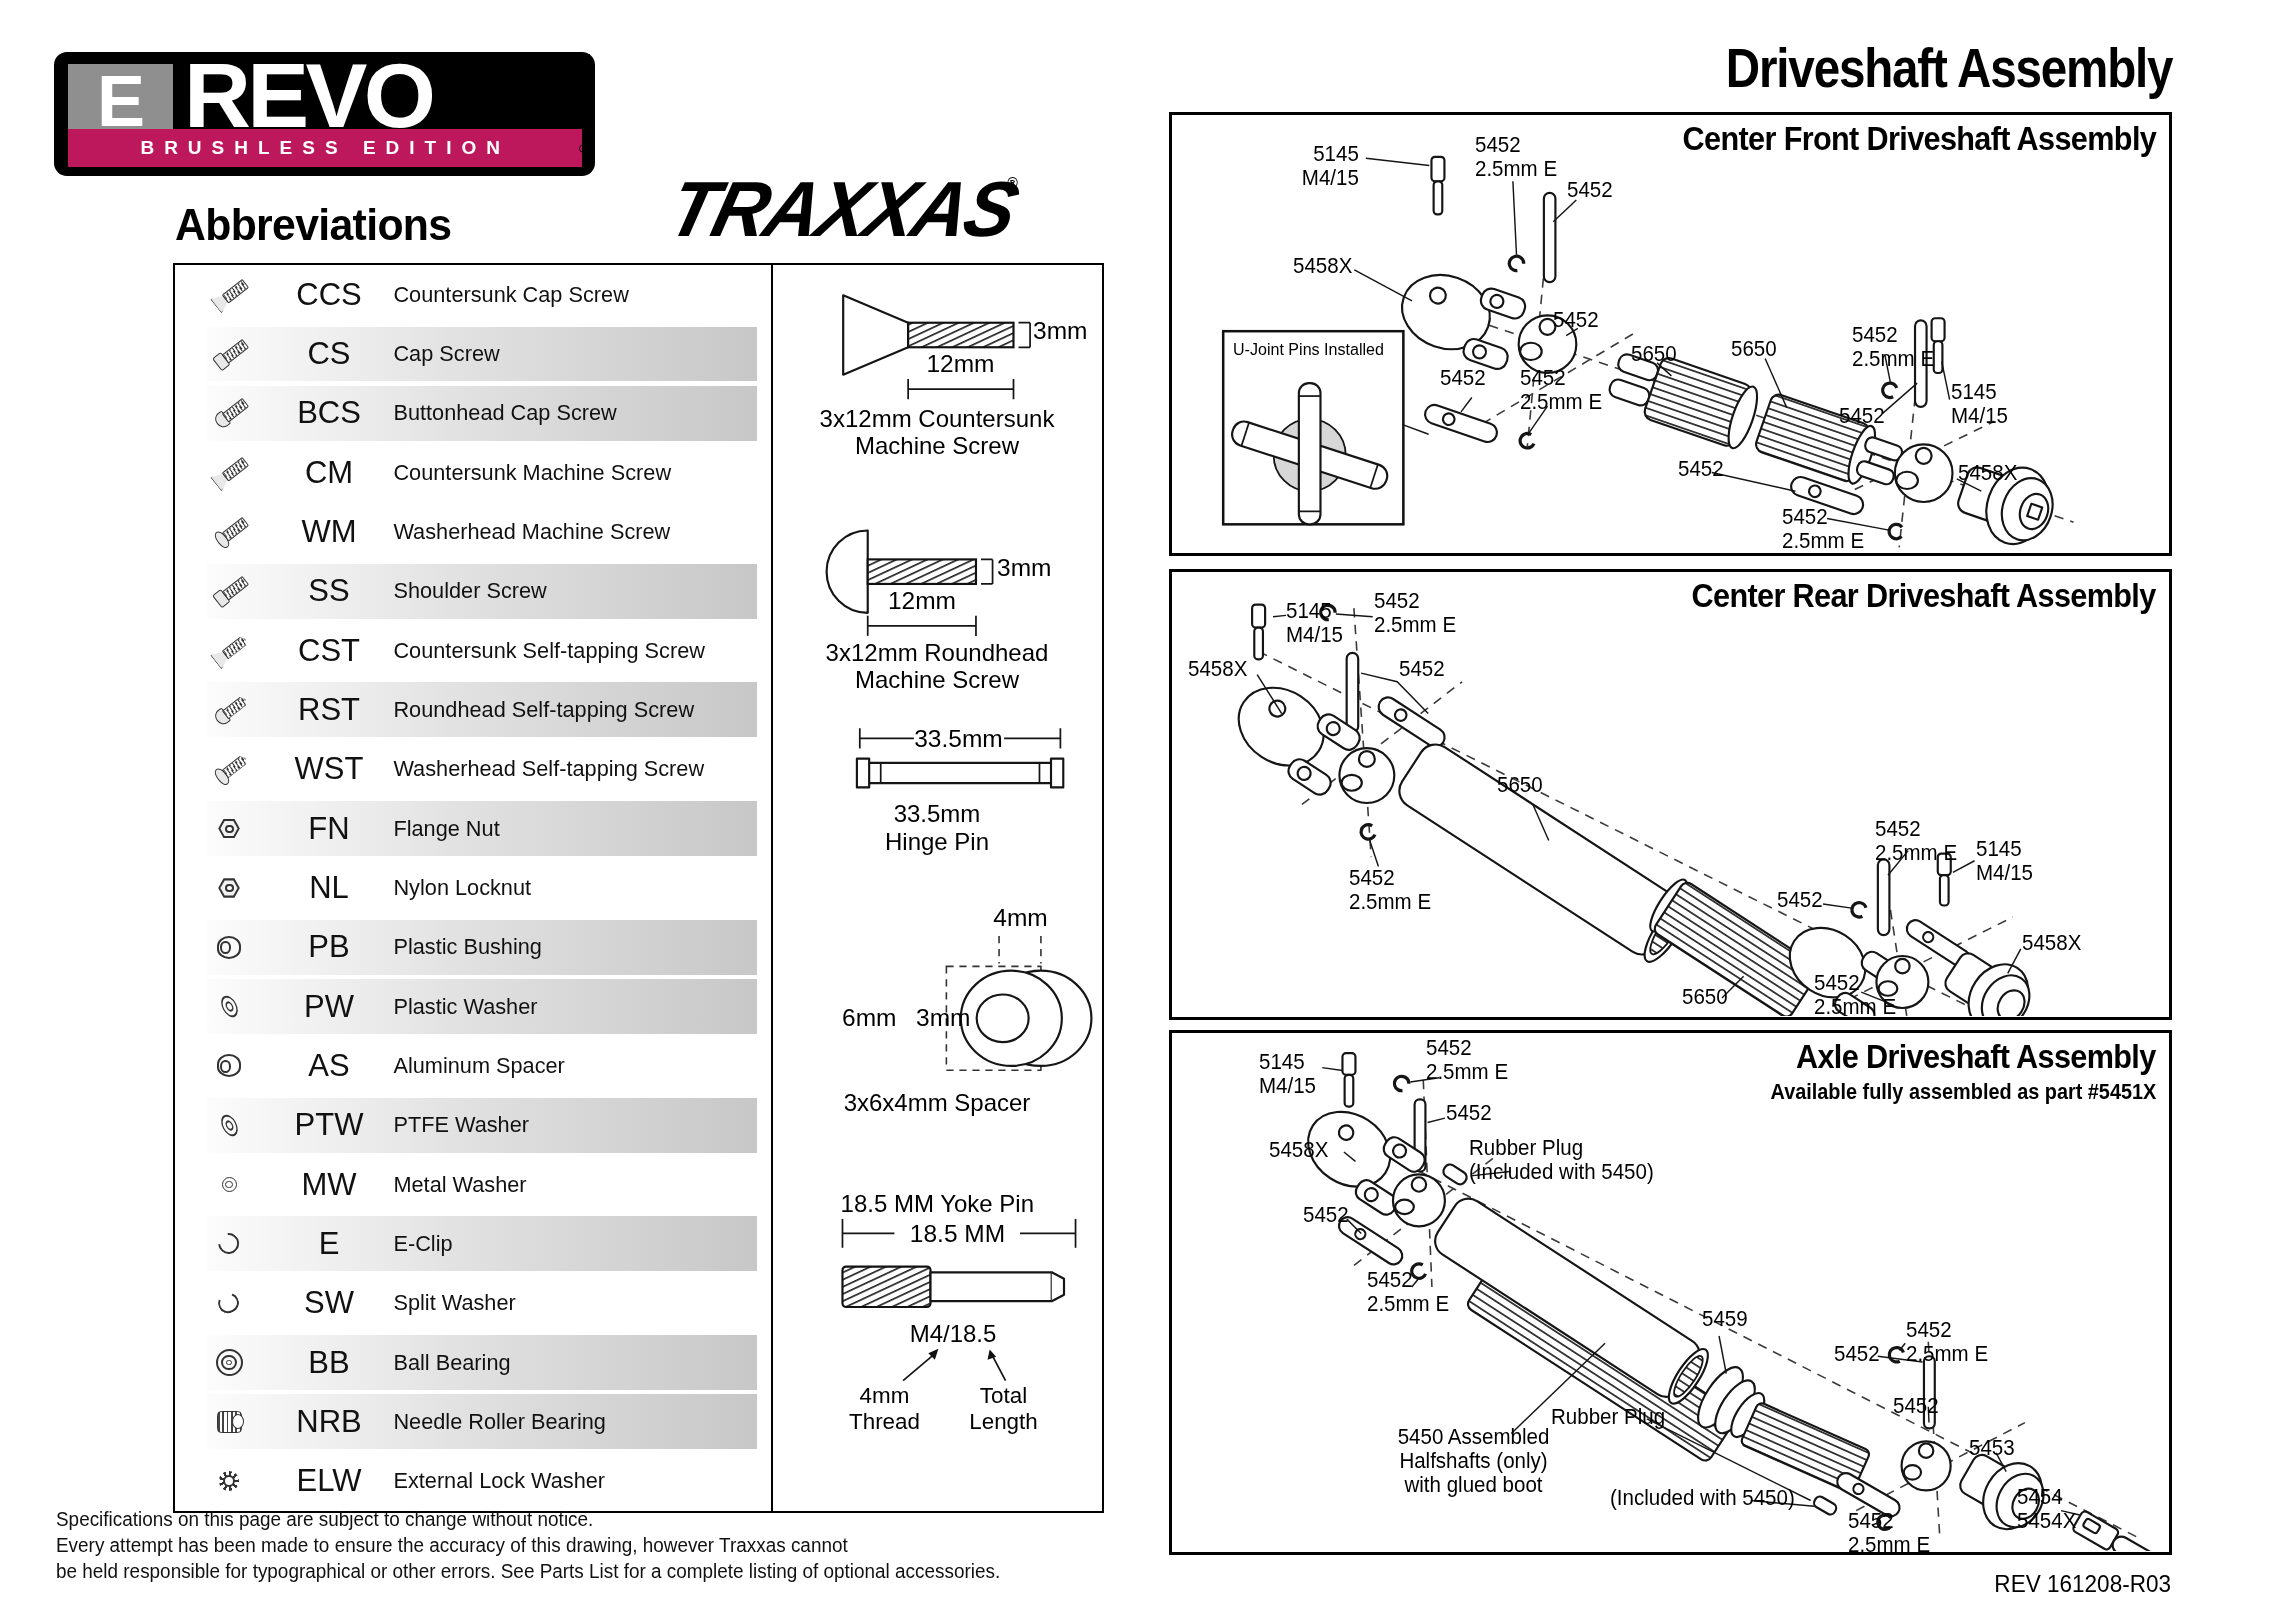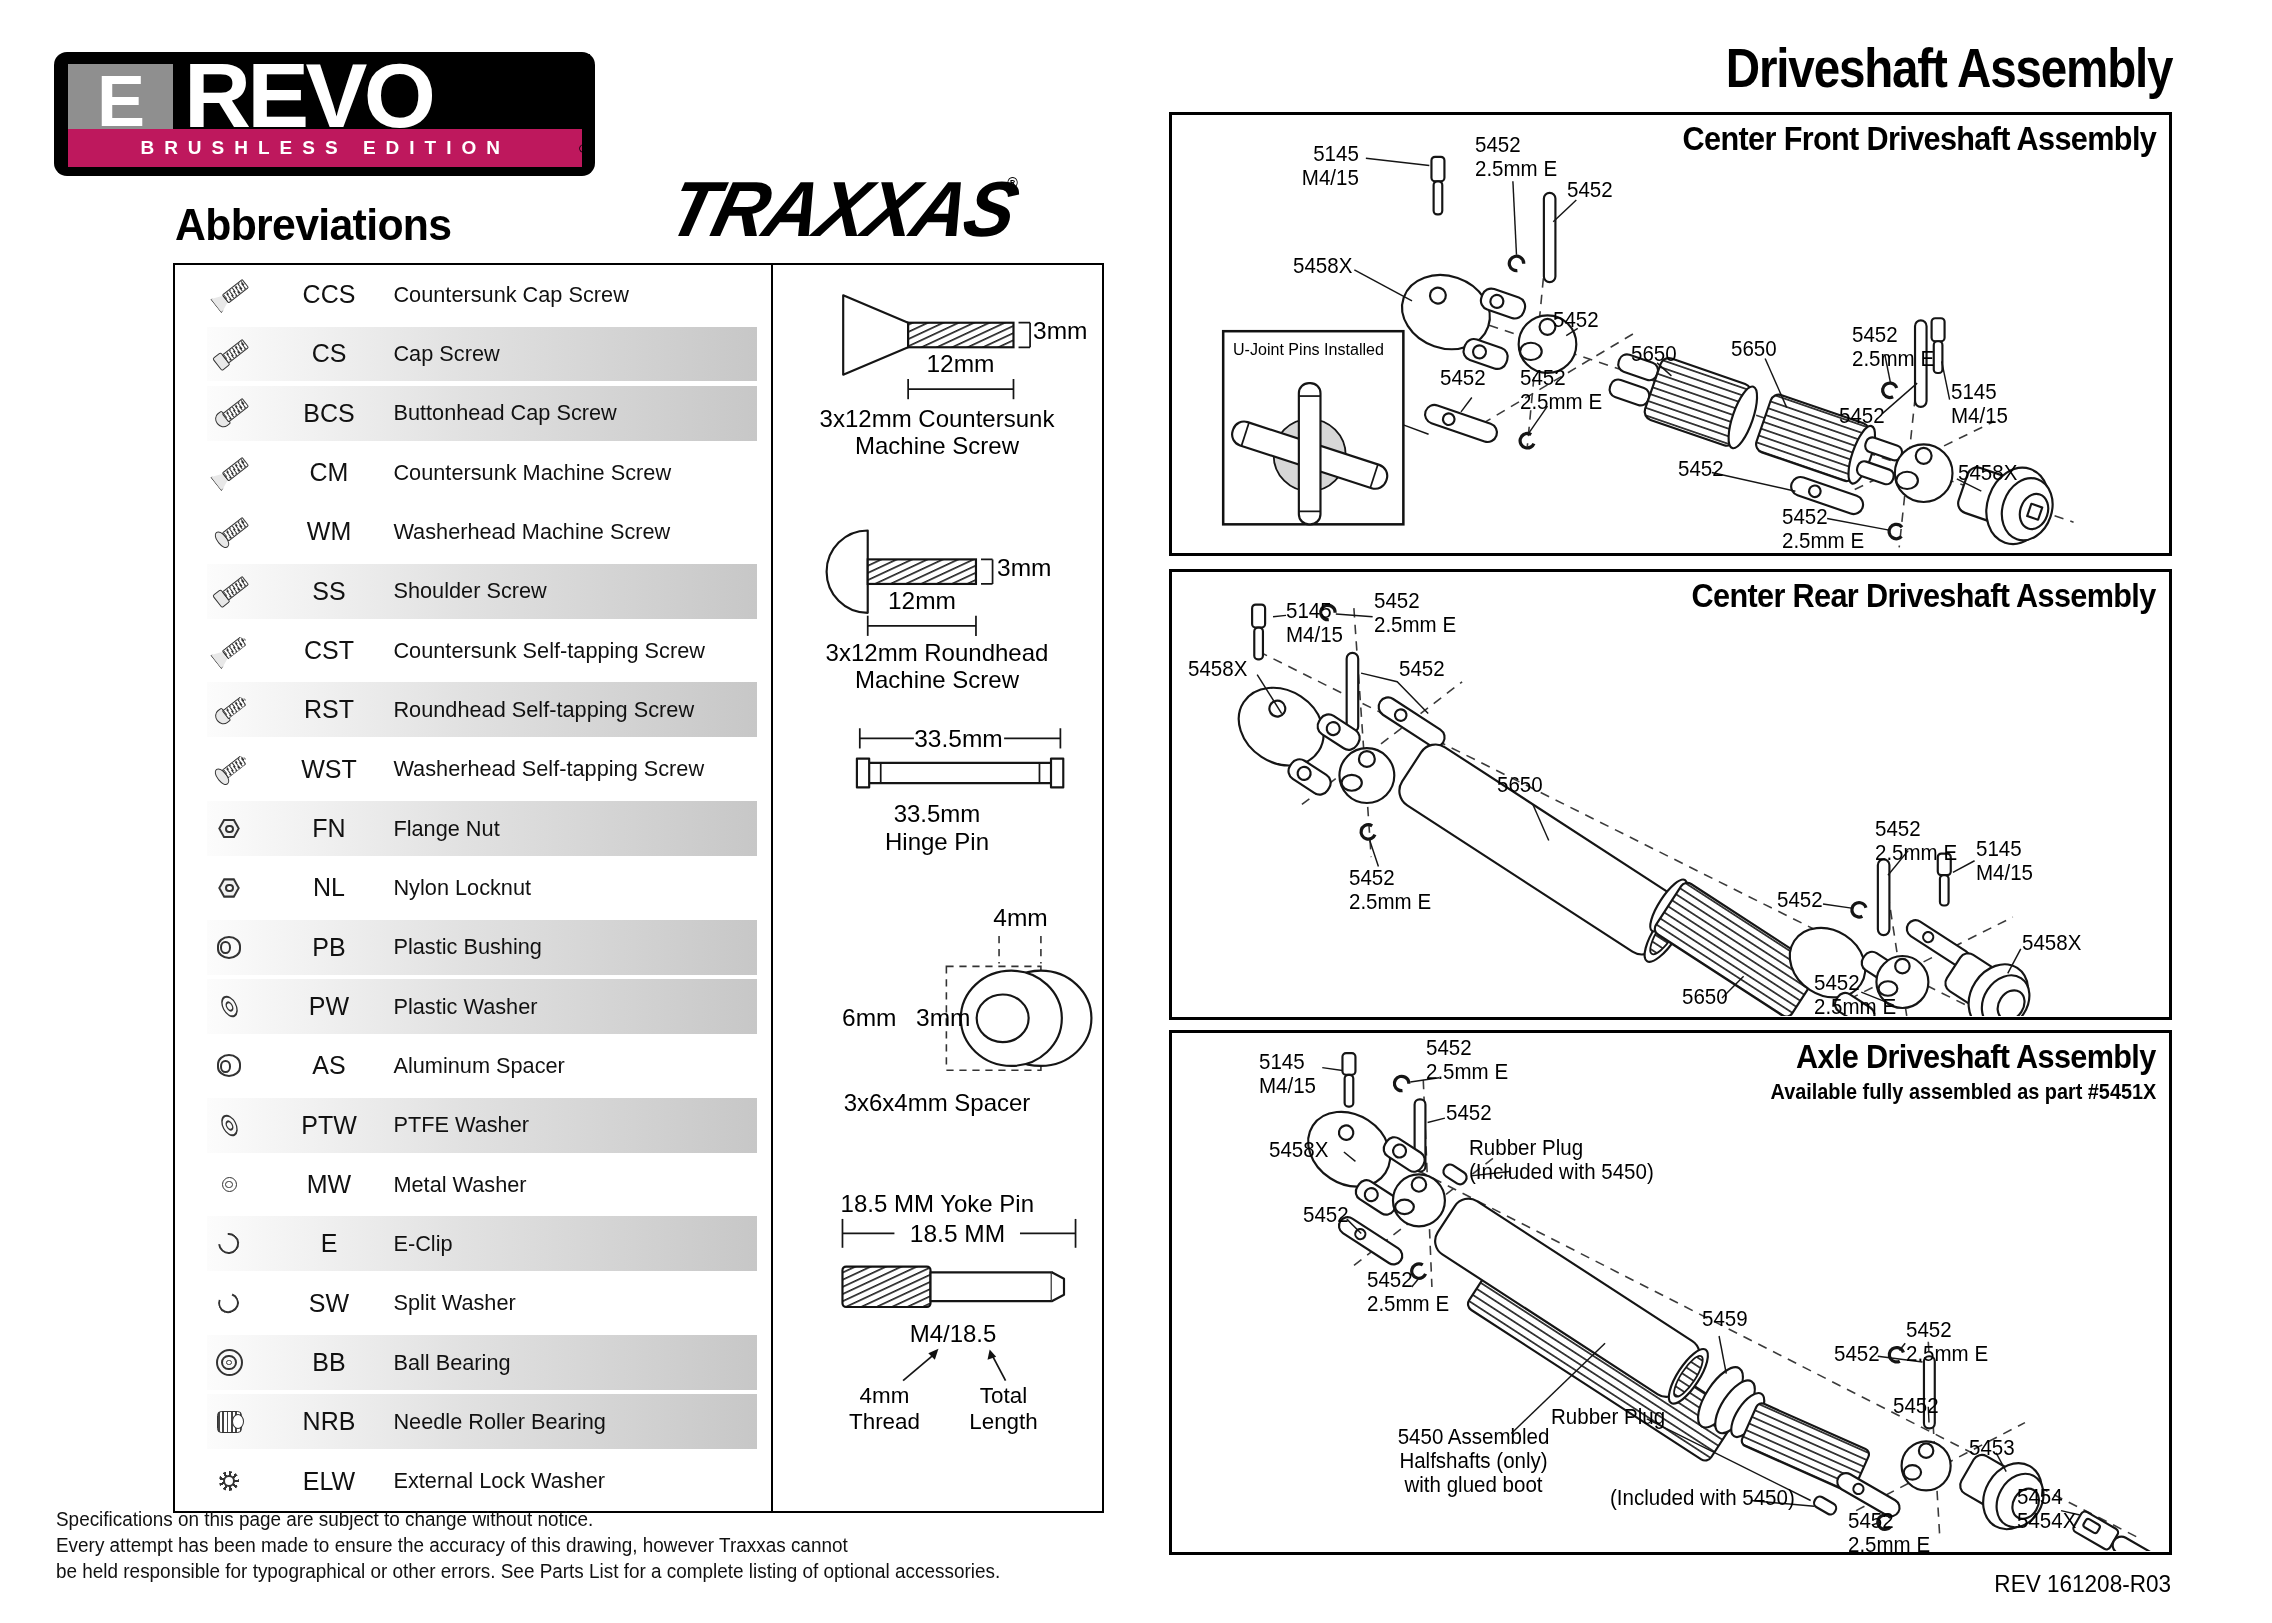--- a/index.html
+++ b/index.html
@@ -31,21 +31,21 @@
                 transform:scaleX(.95);transform-origin:left top;}
 
   
   #abbr-box{left:173px;top:263px;width:600px;height:1250px;border:2.9px solid #000;box-sizing:border-box;}
   #hw-box{left:771px;top:263px;width:333px;height:1250px;border:2.9px solid #000;box-sizing:border-box;background:#fff;}
   .abbr-rows{position:absolute;inset:0;display:flex;flex-direction:column;}
   .abbr-row{flex:1;position:relative;display:flex;align-items:center;}
   .abbr-row.shaded::before{content:"";position:absolute;left:32px;right:14.4px;top:2.2px;bottom:2.2px;
                            background:linear-gradient(to right,#fcfcfc 0%,#e2e2e2 45%,#c7c7c7 100%);}
   .cell-icon{position:relative;width:108px;display:flex;justify-content:center;align-items:center;}
-  .cell-code{position:relative;width:92px;text-align:center;font-size:25px;color:#111;}
+  .cell-code{position:relative;width:92px;text-align:center;font-size:31px;color:#111;}
   .cell-name{position:relative;flex:1;padding-left:19px;font-size:22.4px;color:#111;
              transform:scaleX(.97);transform-origin:left center;white-space:nowrap;}
 
   
   .hw-svg{position:absolute;left:0;top:0;width:328px;height:1244px;}
   .hw-txt{position:absolute;font-size:24.5px;color:#000;}
   .hw-cap{position:absolute;font-size:24px;text-align:center;color:#000;}
   .pre{white-space:pre-line;line-height:26px;}
 
   

